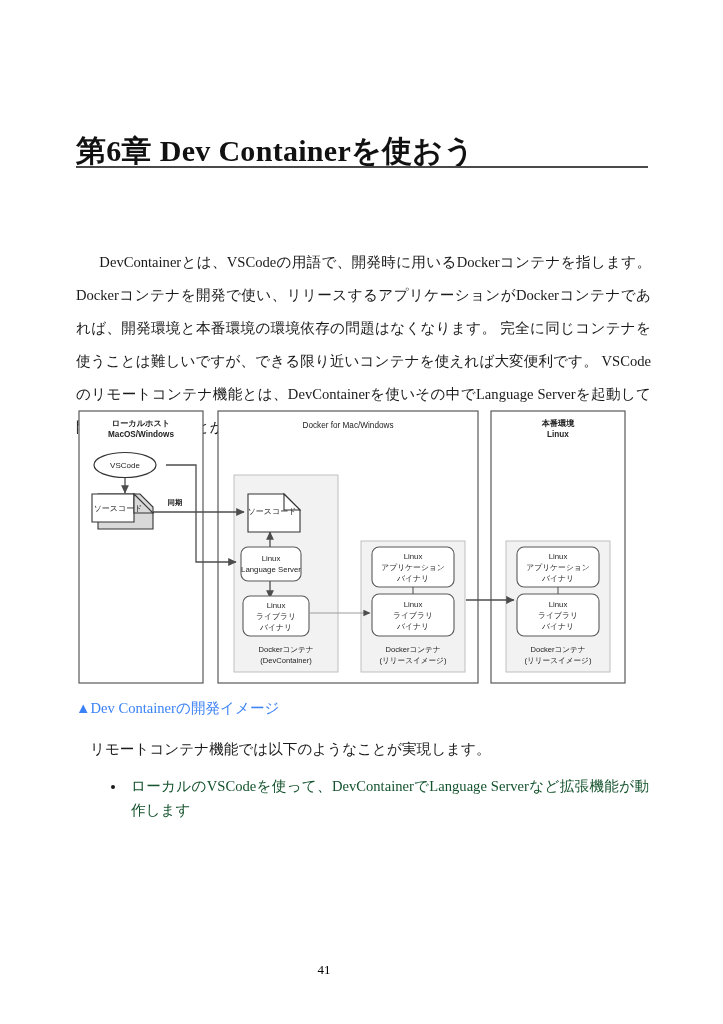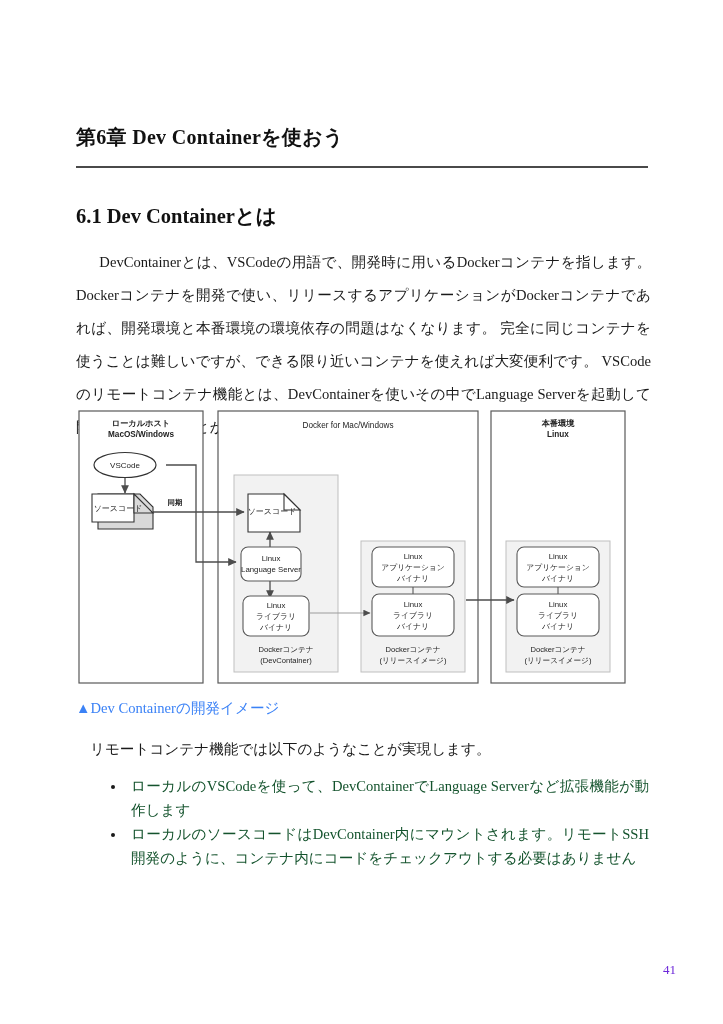--- a/index.html
+++ b/index.html
@@ -21,21 +21,21 @@
     inset: 0;
     background: #fff;
   }
 
   
   .chapter-title {
     position: absolute;
     left: 76px;
     top: 112px;
     width: 572px;
-    font-size: 20px;
+    font-size: 30px;
     line-height: 1.25;
     letter-spacing: 0.3px;
     color: #111;
     white-space: nowrap;
   }
   .title-rule {
     position: absolute;
     left: 76px;
     top: 166px;
     width: 572px;
@@ -127,41 +127,39 @@
     border-radius: 50%;
     background: #1a1a1a;
   }
 
   
   .page-number {
     position: absolute;
     left: 0;
     top: 962px;
     width: 648px;
-    text-align: right;
+    text-align: center;
     font-size: 13px;
-    color: #6d28d9;
-    padding-left: 28px;
+    color: #000000;
   }
 
   
   text {
     font-family: "Liberation Sans", "DejaVu Sans", sans-serif;
     fill: #222;
   }
 </style>
 </head>
 <body>
 
 <div class="page">
 
   <h1 class="chapter-title">第6章 Dev Containerを使おう</h1>
   <div class="title-rule"></div>
 
-  <h2 class="section-heading">6.1 Dev Containerとは</h2>
 
   <p class="body-para">DevContainerとは、VSCodeの用語で、開発時に用いるDockerコンテナを指します。 Dockerコンテナを開発で使い、リリースするアプリケーションがDockerコンテナであれば、開発環境と本番環境の環境依存の問題はなくなります。 完全に同じコンテナを使うことは難しいですが、できる限り近いコンテナを使えれば大変便利です。 VSCodeのリモートコンテナ機能とは、DevContainerを使いその中でLanguage Serverを起動して開発をすすめることができる機能です。</p>
 
   <div class="figure-wrap">
     <svg class="figure-svg" width="548" height="280" viewBox="0 0 548 280" xmlns="http://www.w3.org/2000/svg">
 
       <defs>
         <marker id="arrowhead" markerWidth="7" markerHeight="7" refX="6" refY="3" orient="auto">
           <path d="M0,0 L6.5,3 L0,6 z" fill="#4d4d4d"></path>
         </marker>
@@ -283,18 +281,17 @@
 
     </svg>
   </div>
 
   <div class="fig-caption">▲Dev Containerの開発イメージ</div>
 
   <div class="lead-line">リモートコンテナ機能では以下のようなことが実現します。</div>
 
   <ul class="bullet-list">
     <li class="bullet-item">ローカルのVSCodeを使って、DevContainerでLanguage Serverなど拡張機能が動作します</li>
-    <li class="bullet-item">ローカルのソースコードはDevContainer内にマウントされます。リモートSSH開発のように、コンテナ内にコードをチェックアウトする必要はありません</li>
   </ul>
 
   <div class="page-number">41</div>
 
 </div>
 
 </body></html>

